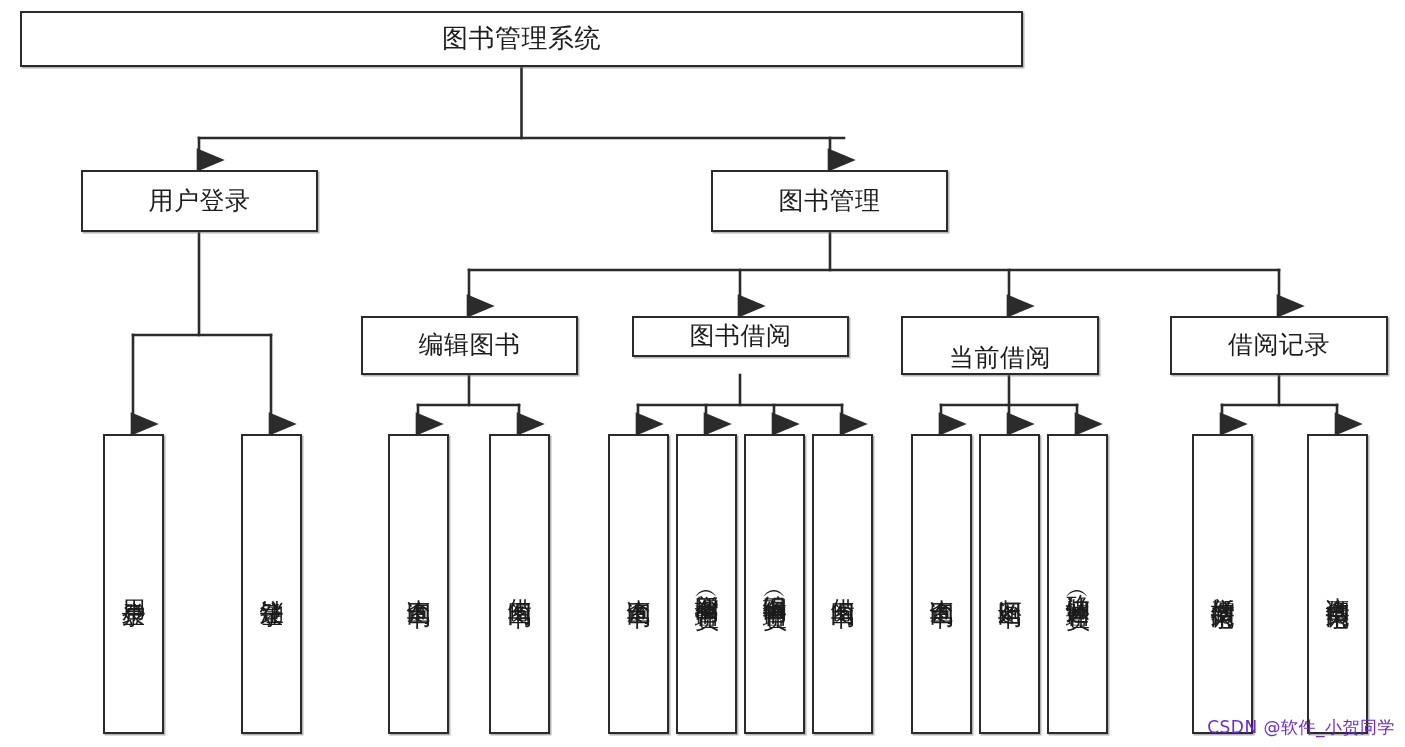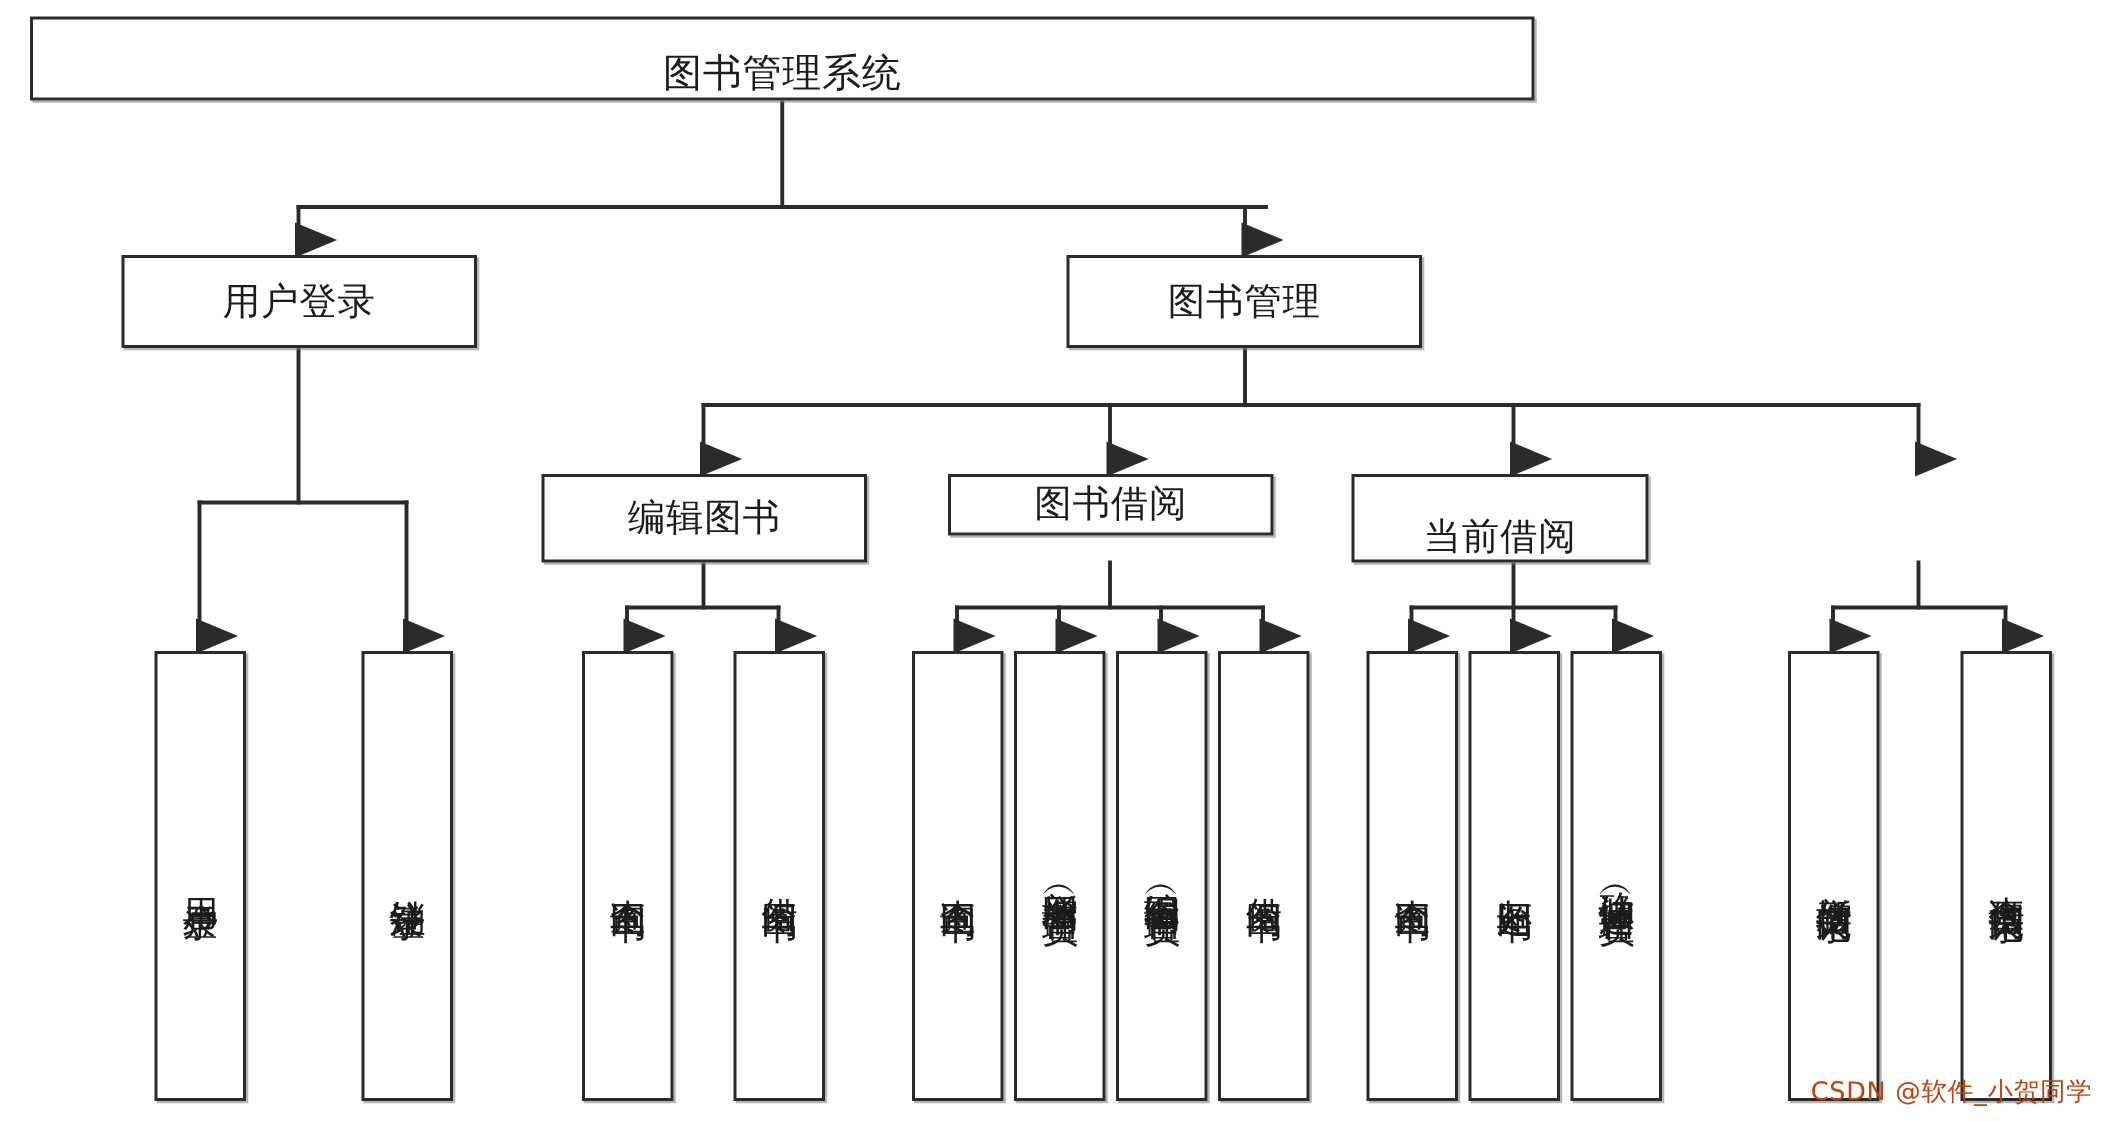--- a/index.html
+++ b/index.html
@@ -64,21 +64,21 @@
     letter-spacing: 2px;
     white-space: normal;
     max-height: 272px;
     text-align: center;
   }
   .watermark {
     position: absolute;
     right: 10px;
     bottom: 8px;
     font-size: 17px;
-    color: #c2410c;
+    color: #6d28d9;
     letter-spacing: 0.5px;
     white-space: nowrap;
     user-select: none;
   }
 </style>
 </head>
 <body>
 
 <div id="diagram-root">
 
@@ -125,40 +125,43 @@
       <path d="M 1009 405 L 1009 424" marker-end="url(#arrow)"></path>
       <path d="M 1077 405 L 1077 424" marker-end="url(#arrow)"></path>
 
       <path d="M 1279 375 L 1279 405"></path>
       <path d="M 1222 405 L 1337 405"></path>
       <path d="M 1222 405 L 1222 424" marker-end="url(#arrow)"></path>
       <path d="M 1337 405 L 1337 424" marker-end="url(#arrow)"></path>
     </g>
   </svg>
 
-  <div class="node horiz root" style="left:20px; top:11px; width:1003px; height:56px;align-items:flex-end;">
+  <div class="node horiz root" style="left:20px; top:11px; width:1003px; height:56px;">
     <span class="label">图书管理系统</span>
   </div>
 
   <div class="node horiz" style="left:81px; top:170px; width:237px; height:62px;">
     <span class="label">用户登录</span>
   </div>
   <div class="node horiz" style="left:711px; top:170px; width:237px; height:62px;">
     <span class="label">图书管理</span>
   </div>
 
   <div class="node horiz" style="left:361px; top:316px; width:217px; height:59px;">
     <span class="label">编辑图书</span>
   </div>
   <div class="node horiz" style="left:632px; top:316px; width:217px; height:41px;">
     <span class="label">图书借阅</span>
   </div>
   <div class="node horiz" style="left:901px; top:316px; width:198px; height:59px;align-items:flex-end;">
     <span class="label">当前借阅</span>
   </div>
+  <div class="node horiz" style="left:1170px; top:316px; width:218px; height:59px;">
+    <span class="label">借阅记录</span>
+  </div>
 
   <div class="node vert" style="left:103px; top:434px; width:61px; height:300px;">
     <span class="label">用户登录</span>
   </div>
   <div class="node vert" style="left:241px; top:434px; width:61px; height:300px;">
     <span class="label">注销登录</span>
   </div>
 
   <div class="node vert" style="left:388px; top:434px; width:61px; height:300px;">
     <span class="label">查询图书</span>

